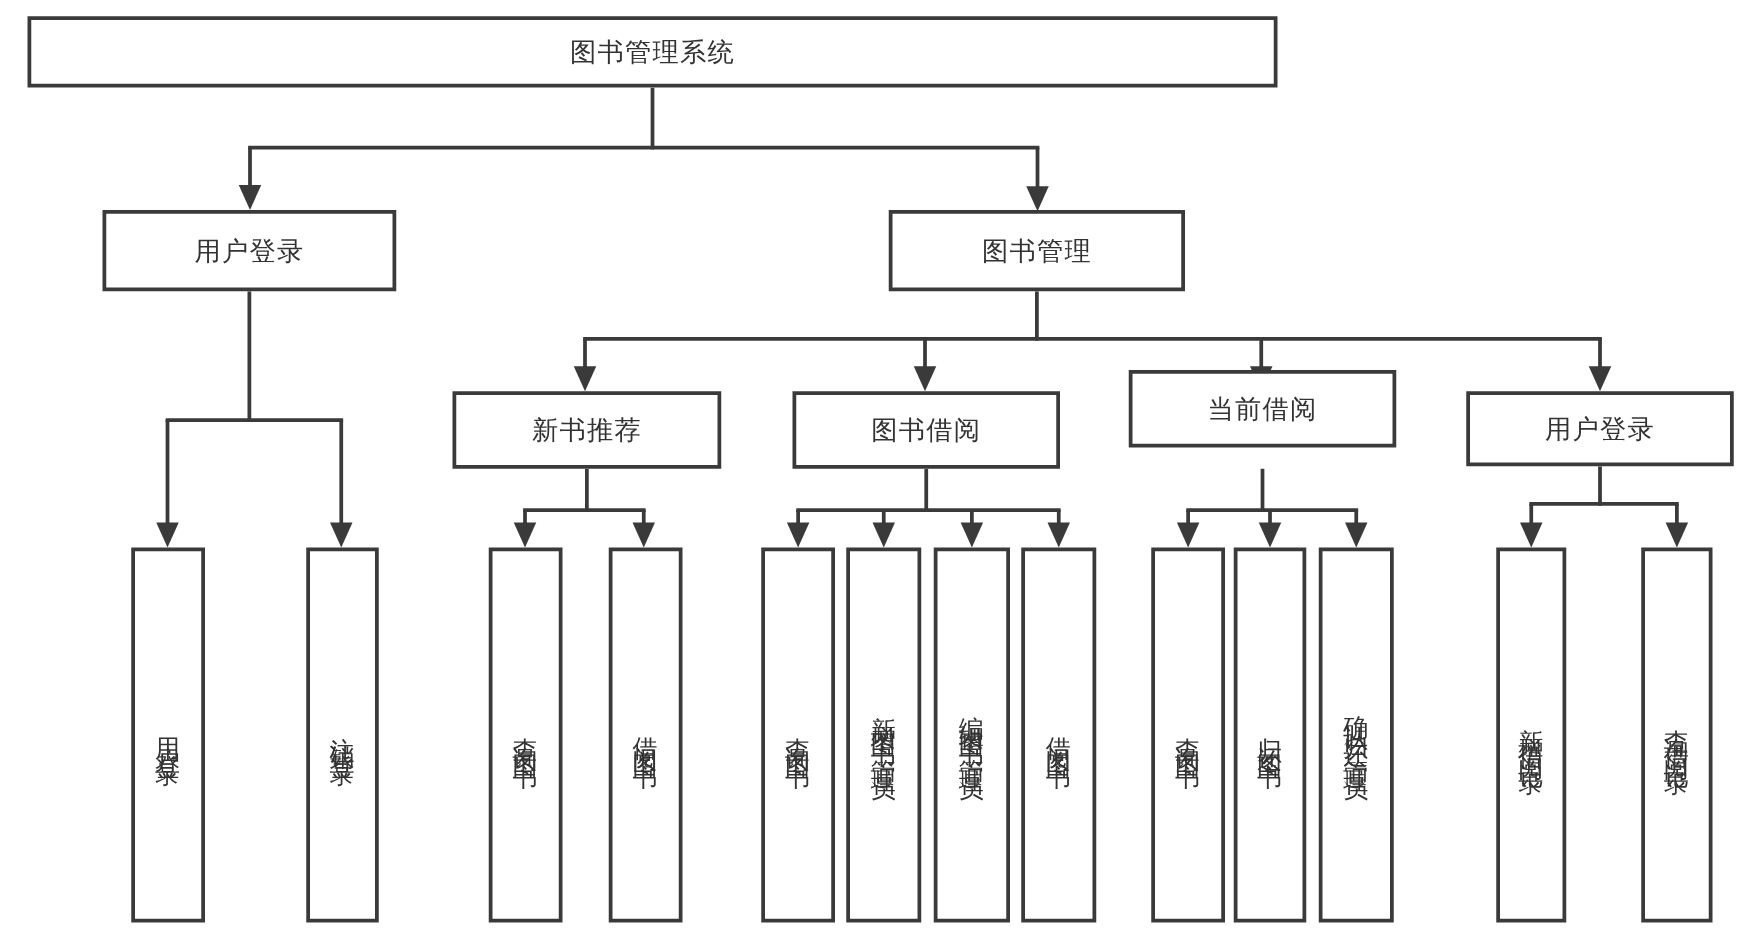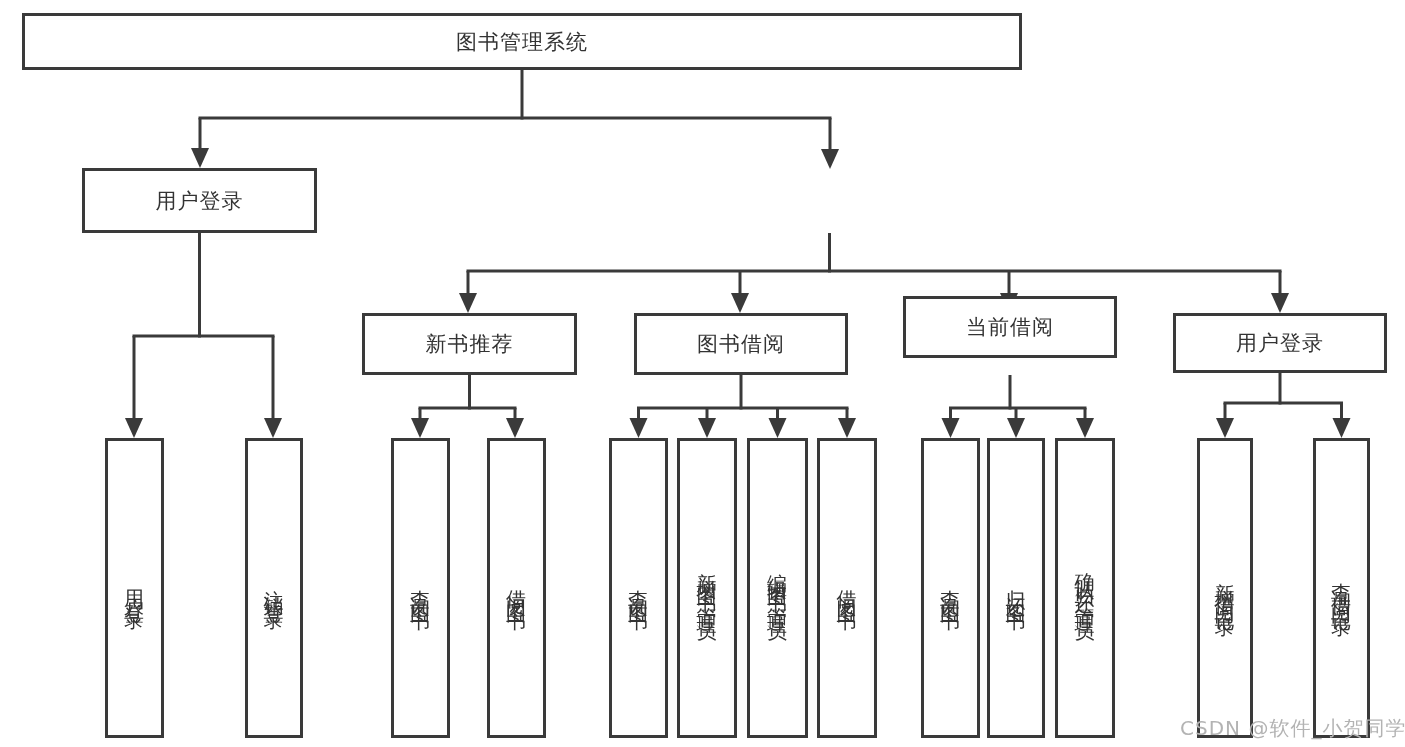--- a/index.html
+++ b/index.html
@@ -164,20 +164,23 @@
     <polygon points="1332.5,418 1350.5,418 1341.5,438"></polygon>
   </svg>
 
   <div class="box n-root">
     <span class="h-label">图书管理系统</span>
   </div>
 
   <div class="box n-l1a">
     <span class="h-label">用户登录</span>
   </div>
+  <div class="box n-l1b">
+    <span class="h-label">图书管理</span>
+  </div>
 
   <div class="box n-l2a">
     <span class="h-label">新书推荐</span>
   </div>
   <div class="box n-l2b">
     <span class="h-label">图书借阅</span>
   </div>
   <div class="box n-l2c">
     <span class="h-label">当前借阅</span>
   </div>
@@ -222,14 +225,13 @@
     <span class="v-label">确认归还（管理员）</span>
   </div>
 
   <div class="box leaf v-box n-e1">
     <span class="v-label">新增借阅记录</span>
   </div>
   <div class="box leaf v-box n-e2">
     <span class="v-label">查询借阅记录</span>
   </div>
 
-  <div class="watermark">CSDN @软件_小贺同学</div>
 </div>
 
 </body></html>

